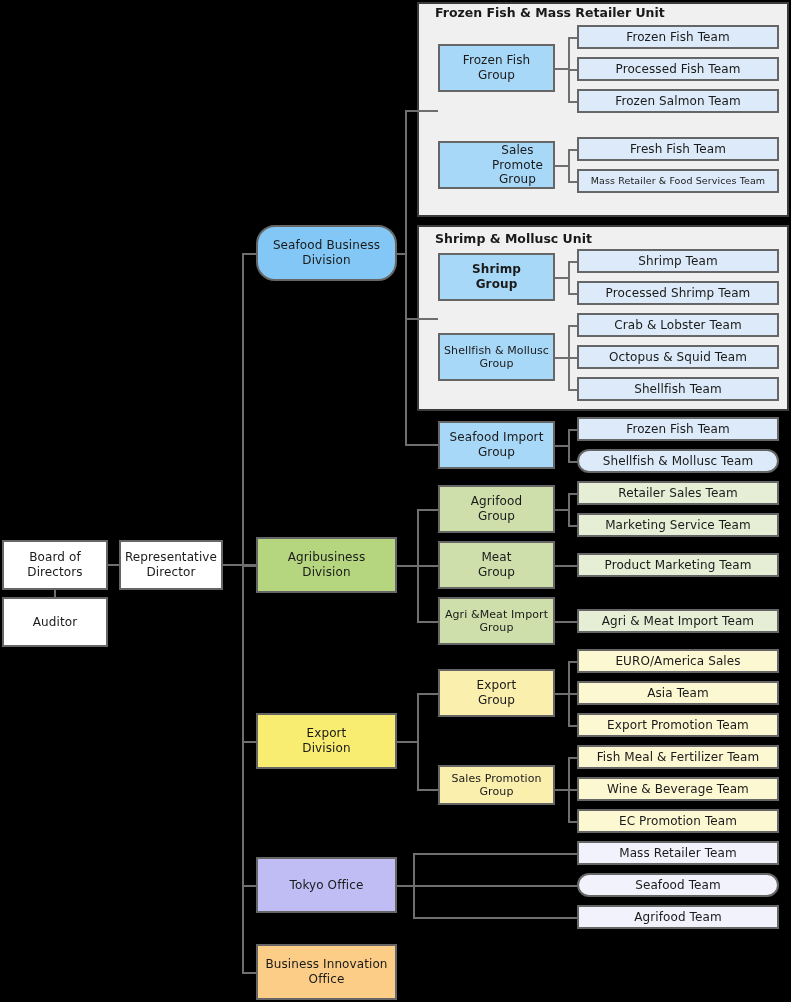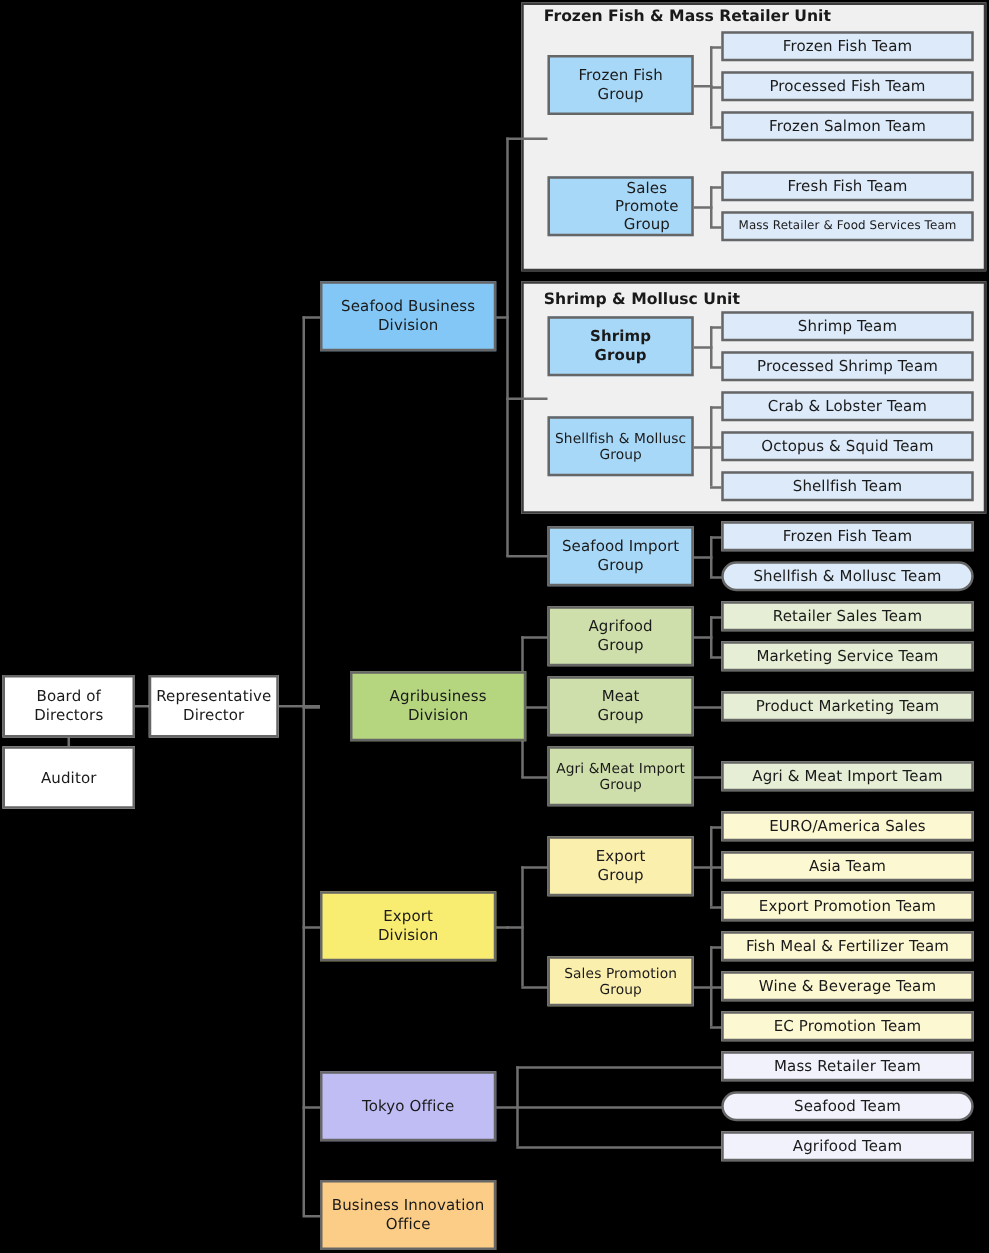--- a/index.html
+++ b/index.html
@@ -42,21 +42,21 @@
     white-space:nowrap;
   }
 
   
   .ln{position:absolute;background:#6f6f6f;}
   .ln.h{height:2px;}
   .ln.v{width:2px;}
 
   
   .plain    {background:#ffffff;}
-  .div-blue {background:#82c7f5;}
+  .div-blue {background:#82c7f5;border-radius:19px;}
   .div-green{background:#b5d67f;}
   .div-yellow{background:#f8ec71;}
   .div-purple{background:#c0bdf5;}
   .div-orange{background:#fbcd87;}
 
   .grp-blue  {background:#a8d8f8;}
   .grp-green {background:#cfdfab;}
   .grp-yellow{background:#fbefae;}
 
   .team-blue  {background:#dceaf9;}
@@ -176,21 +176,21 @@
   <div class="node plain fs12" style="left:119px;top:540px;width:104px;height:50px;">
     <span>Representative</span>
     <span>Director</span>
   </div>
 
   <div class="node div-blue fs12" style="left:256px;top:225px;width:141px;height:56px;">
     <span>Seafood Business</span>
     <span>Division</span>
   </div>
 
-  <div class="node div-green fs12" style="left:256px;top:537px;width:141px;height:56px;margin-left:24px;">
+  <div class="node div-green fs12" style="left:256px;top:537px;width:141px;height:56px;">
     <span>Agribusiness</span>
     <span>Division</span>
   </div>
 
   <div class="node div-yellow fs12" style="left:256px;top:713px;width:141px;height:56px;">
     <span>Export</span>
     <span>Division</span>
   </div>
 
   <div class="node div-purple fs12" style="left:256px;top:857px;width:141px;height:56px;">

